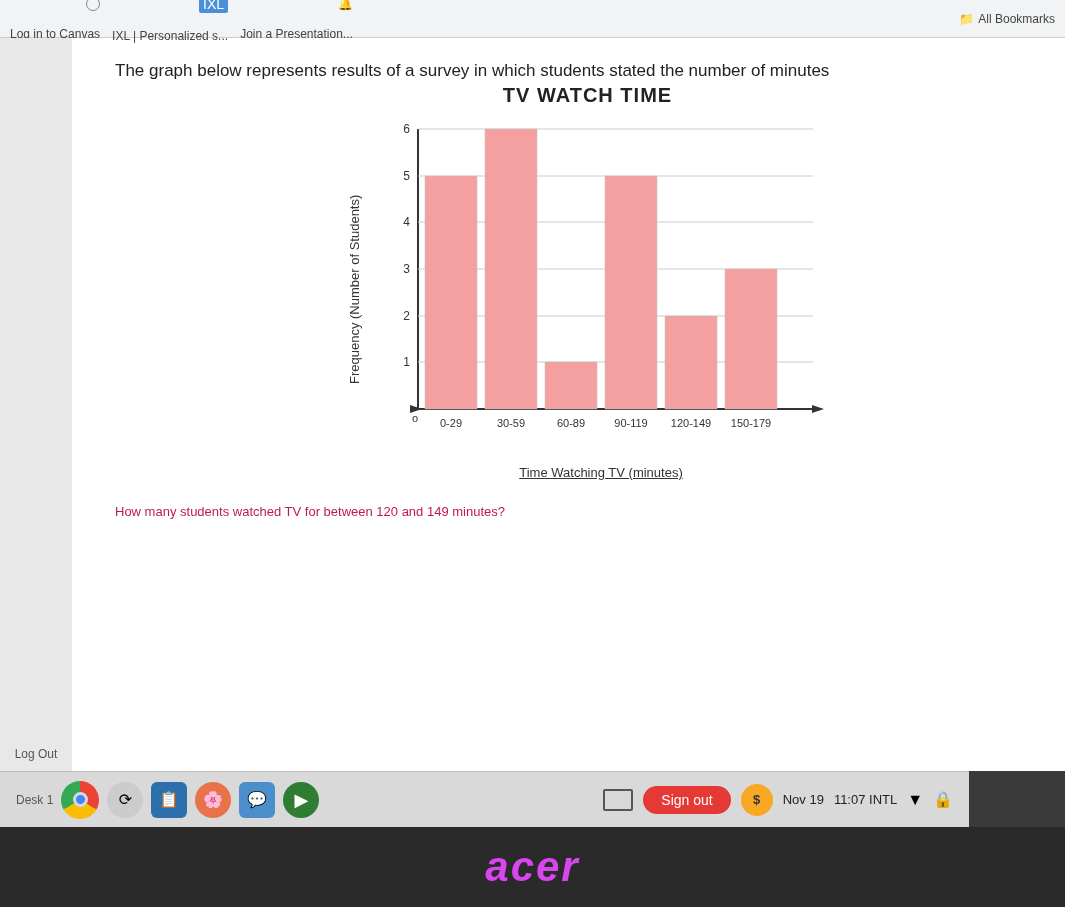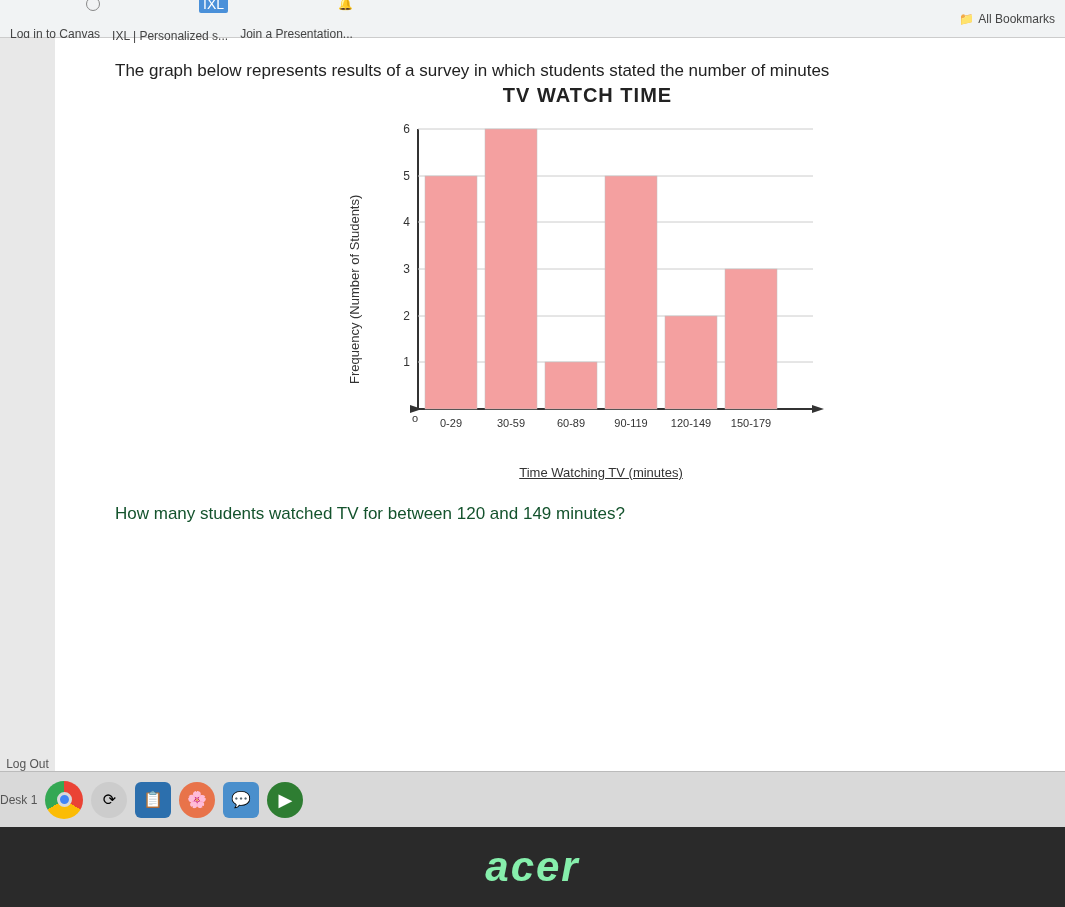--- a/index.html
+++ b/index.html
@@ -108,57 +108,58 @@
 
     .x-axis-label {
       text-align: center;
       font-size: 13px;
       color: #333;
       margin-top: 6px;
     }
 
     
     .question {
-      font-size: 17px;
-      color: #14532d;
+      font-size: 13px;
+      color: #be185d;
       margin-top: 10px;
       max-width: 820px;
     }
 
     
     .sidebar-left {
       position: fixed;
       left: 0;
       top: 38px;
-      width: 55px;
+      width: 72px;
       height: calc(907px - 38px - 136px);
       background: #e8e8e8;
       display: flex;
       flex-direction: column;
       justify-content: flex-end;
+      padding-bottom: 10px;
       align-items: center;
     }
     .logout-link {
       font-size: 12px;
       color: #555;
       cursor: pointer;
       text-decoration: none;
     }
 
     
     .taskbar {
       position: fixed;
       bottom: 80px;
       left: 0;
-      width: 1065px;
+      width: 969px;
       height: 56px;
       background: #d9d9d9;
       display: flex;
       align-items: center;
-      padding: 0 0;
+      padding: 0 16px;
       gap: 8px;
       border-top: 1px solid #bbb;
     }
 
     .taskbar-item {
       width: 40px;
       height: 40px;
       border-radius: 50%;
       display: flex;
       align-items: center;
@@ -203,21 +204,21 @@
       left: 0;
       width: 1065px;
       height: 80px;
       background: #2a2a2a;
       display: flex;
       align-items: center;
       justify-content: center;
     }
     .acer-text {
       font-size: 42px;
-      color: #86efac;
+      color: #d946ef;
       font-style: italic;
       font-weight: bold;
       letter-spacing: 2px;
     }
 
     .desk-label {
       font-size: 12px;
       color: #555;
     }
 
@@ -338,17 +339,31 @@
   </div>
 
   <div class="taskbar-item" style="background:#ccc; border-radius:50%; width:36px; height:36px; font-size:16px; display:flex; align-items:center; justify-content:center;">⟳</div>
   <div class="taskbar-item" style="background:#2c6fad; border-radius:6px; width:36px; height:36px; font-size:16px; display:flex; align-items:center; justify-content:center; color:white;">📋</div>
   <div class="taskbar-item" style="background:#e8734a; border-radius:50%; width:36px; height:36px; font-size:16px; display:flex; align-items:center; justify-content:center;">🌸</div>
   <div class="taskbar-item" style="background:#4a8fcc; border-radius:6px; width:36px; height:36px; font-size:16px; display:flex; align-items:center; justify-content:center;">💬</div>
   <div class="taskbar-item" style="background:#2e7d32; border-radius:50%; width:36px; height:36px; font-size:18px; display:flex; align-items:center; justify-content:center; color:white;">▶</div>
 
   <div class="taskbar-separator"></div>
 
+  <div style="display:flex; align-items:center; gap:10px;">
+
+    <div class="window-icon"></div>
+
+    <button class="sign-out-btn">Sign out</button>
+
+    <div class="taskbar-icon-circle" style="background:#f9a825; color:#333; font-weight:bold;">$</div>
+
+    <span class="taskbar-clock">Nov 19</span>
+    <span class="taskbar-clock">11:07 INTL</span>
+
+    <div style="font-size:16px;">▼</div>
+    <div style="font-size:16px;">🔒</div>
+  </div>
 </div>
 
 <div class="acer-brand">
   <span class="acer-text">acer</span>
 </div>
 
 </body></html>

